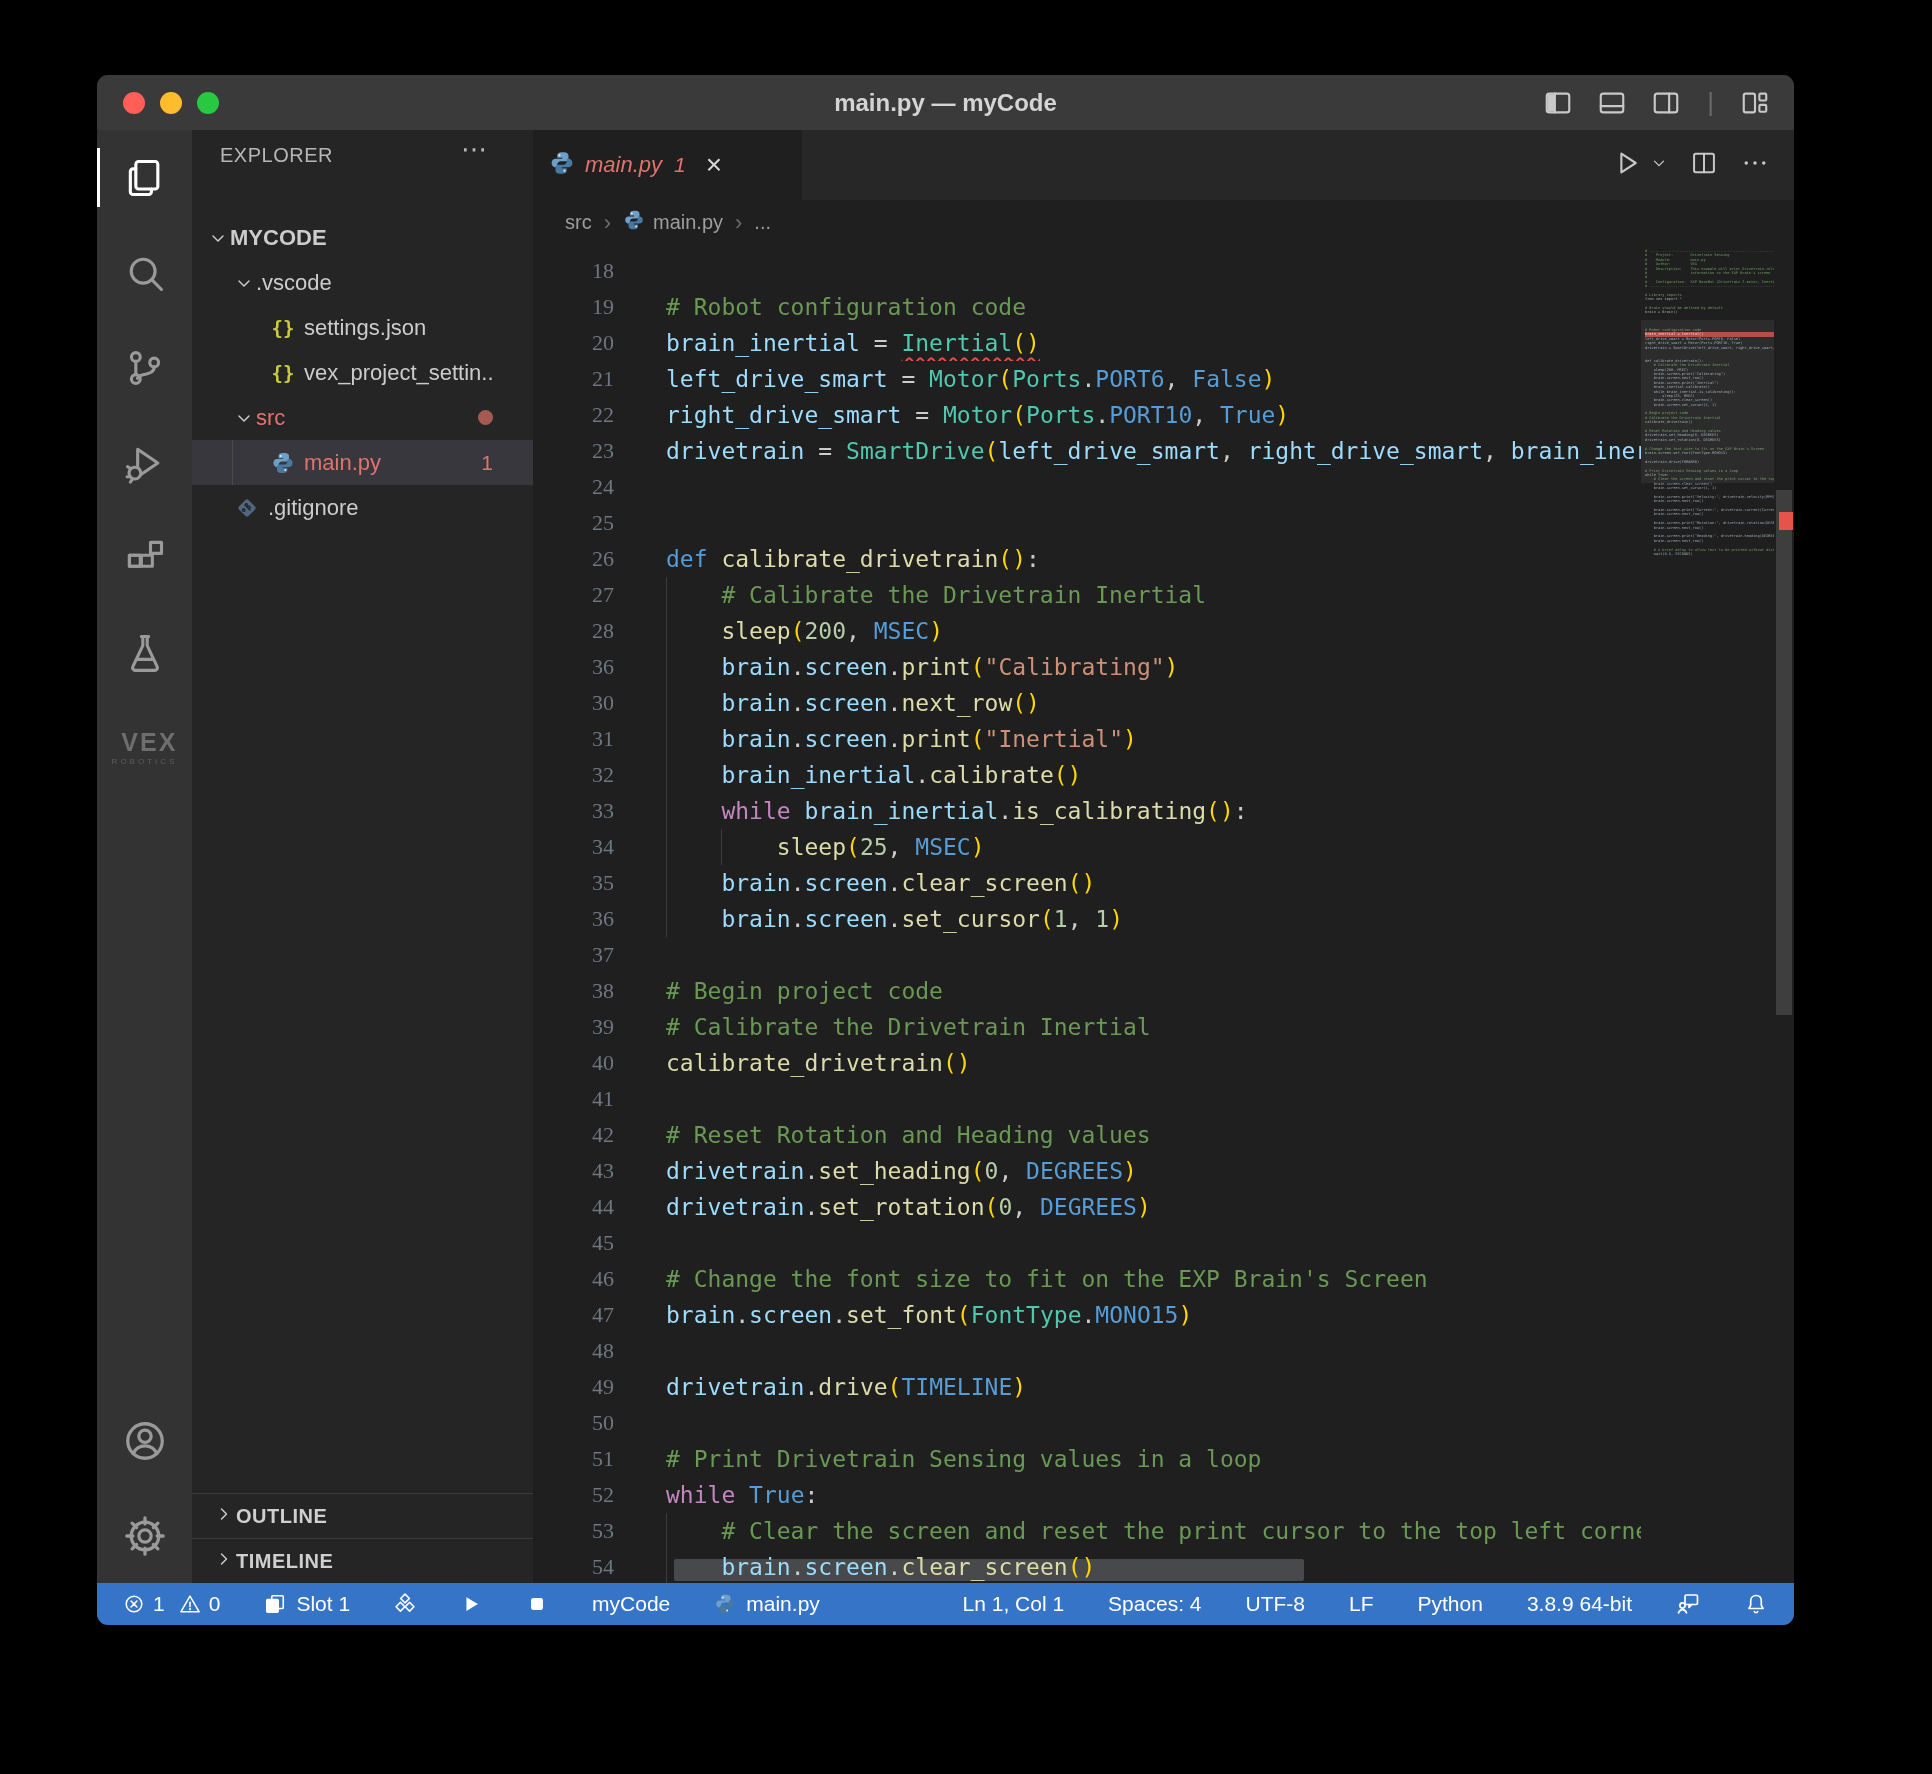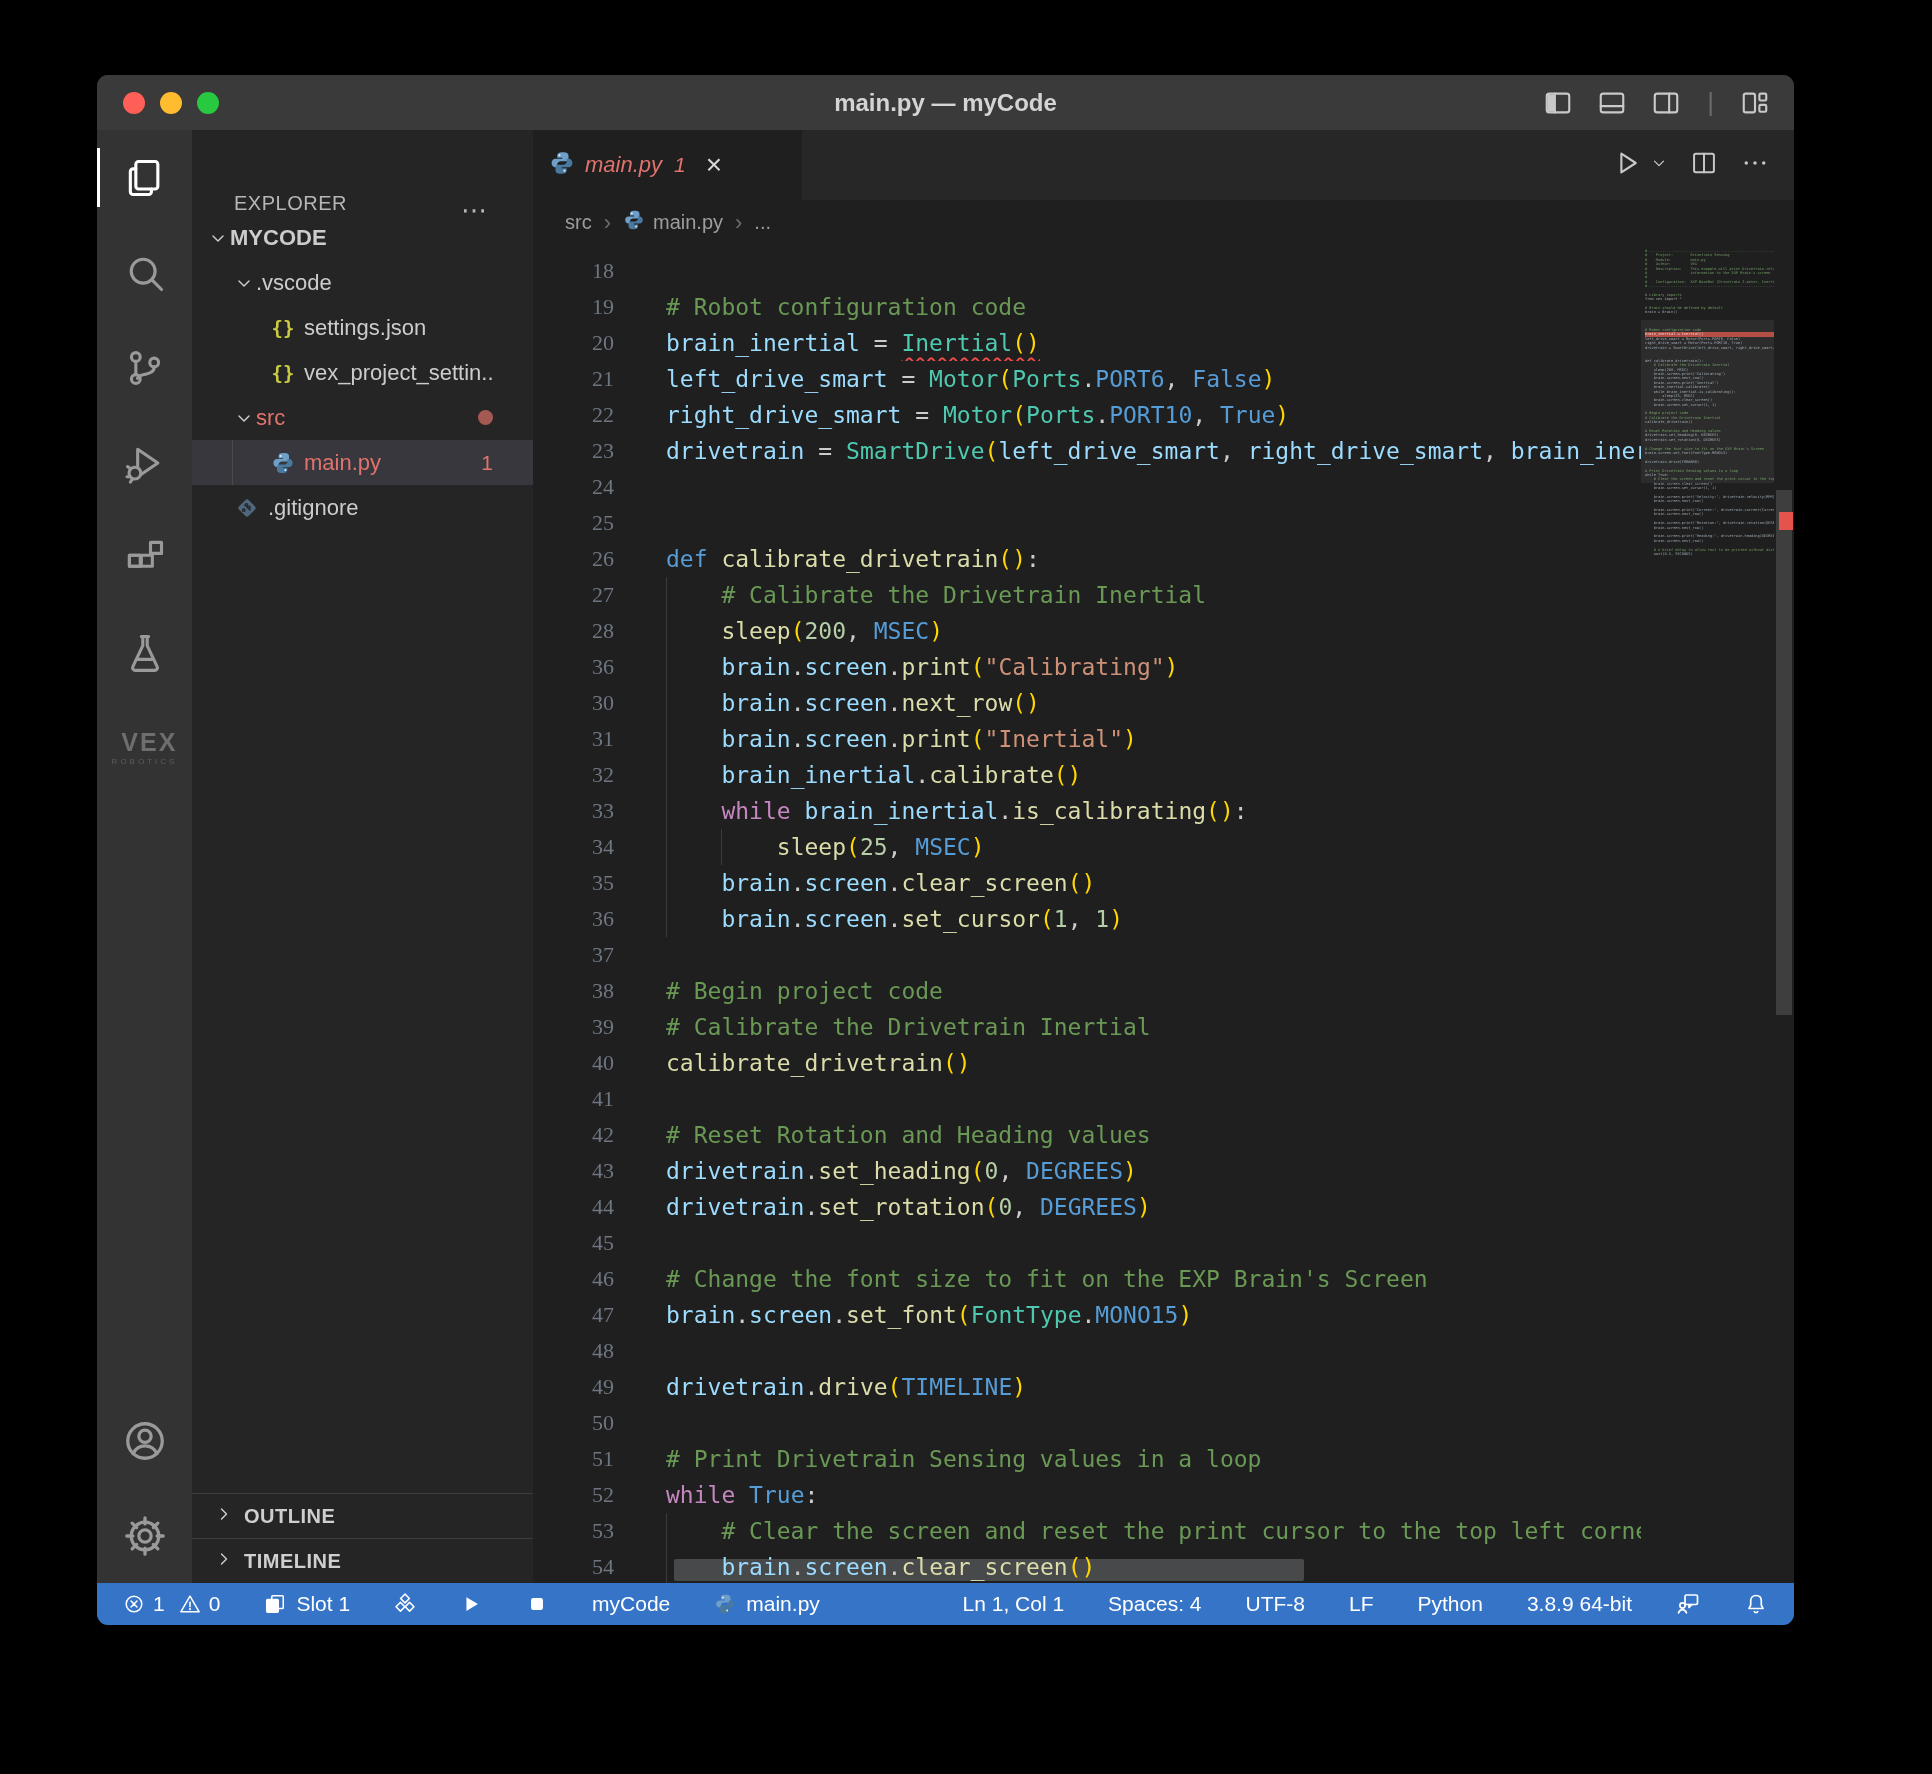--- a/index.html
+++ b/index.html
@@ -21,35 +21,35 @@
   .activitybar{width:95px;background:#333333;display:flex;flex-direction:column;flex:0 0 auto;}
   .ab-item{height:95px;display:flex;align-items:center;justify-content:center;color:#9a9a9a;position:relative;}
   .ab-item.active{color:#ffffff;}
   .ab-item.active::before{content:"";position:absolute;left:0;top:18px;bottom:18px;width:3px;background:#fff;}
   .ab-spacer{flex:1}
   .vexlogo{display:flex;flex-direction:column;align-items:flex-end;color:#6e6e6e;line-height:1;}
   .vexlogo .vx{font-size:25px;font-weight:bold;letter-spacing:2px;}
   .vexlogo .rb{font-size:8px;letter-spacing:3px;margin-top:3px;color:#5d5d5d;}
   
   .sidebar{width:341px;background:#252526;display:flex;flex-direction:column;flex:0 0 auto;min-height:0;color:#cccccc;}
-  .sb-header{height:71px;display:flex;align-items:flex-end;justify-content:space-between;padding:14px 44px 0 42px;flex:0 0 auto;}
+  .sb-header{height:71px;display:flex;align-items:flex-start;justify-content:space-between;padding:14px 44px 0 28px;flex:0 0 auto;}
   .sb-header .label{font-size:20px;color:#b6b6b6;letter-spacing:.5px;}
   .sb-header .more{font-size:26px;color:#b6b6b6;letter-spacing:2px;line-height:10px;}
   .tree{flex:0 0 auto;}
   .trow{height:45px;display:flex;align-items:center;font-size:22px;position:relative;padding-right:40px;}
   .trow .chev{width:24px;display:flex;justify-content:center;color:#cccccc;flex:0 0 auto;}
   .trow .ficon{width:30px;display:flex;justify-content:center;align-items:center;flex:0 0 auto;margin-right:6px;}
   .trow .lbl{white-space:nowrap;overflow:hidden;}
   .trow.selected{background:#37373d;}
   .trow .badge{margin-left:auto;font-size:21px;}
   .trow .dot{margin-left:auto;width:15px;height:15px;border-radius:50%;background:#a45a52;}
   .tguide{position:absolute;left:40px;top:0;bottom:0;width:1px;background:#4b4b4b;}
   .jsonic{color:#cbcb41;font-weight:bold;font-size:19px;font-family:"DejaVu Sans Mono",monospace;}
   .sb-fill{flex:1}
-  .sb-sec{height:44px;border-top:1px solid #3c3c3c;display:flex;align-items:center;padding-left:22px;gap:10px;flex:0 0 auto;}
+  .sb-sec{height:44px;border-top:1px solid #3c3c3c;display:flex;align-items:center;padding-left:22px;gap:2px;flex:0 0 auto;}
   .sb-sec .seclbl{font-weight:bold;font-size:20px;color:#cfcfcf;letter-spacing:.5px;}
   .sb-sec svg{color:#cccccc}
   
   .editor{flex:1;display:flex;flex-direction:column;min-width:0;background:#1f1f1f;}
   .tabbar{height:70px;background:#272727;display:flex;align-items:stretch;flex:0 0 auto;}
   .tab{width:237px;background:#1f1f1f;display:flex;align-items:center;padding:0 16px;gap:10px;flex:0 0 auto;}
   .tab .tlbl{font-style:italic;color:#e0736e;font-size:22px;}
   .tab .tbadge{font-style:italic;color:#e0736e;font-size:21px;margin-left:2px;}
   .tab .tclose{color:#d8d8d8;font-size:28px;margin-left:10px;line-height:1;}
   .ed-actions{margin-left:auto;display:flex;align-items:center;gap:22px;padding-right:24px;color:#c8c8c8;}

